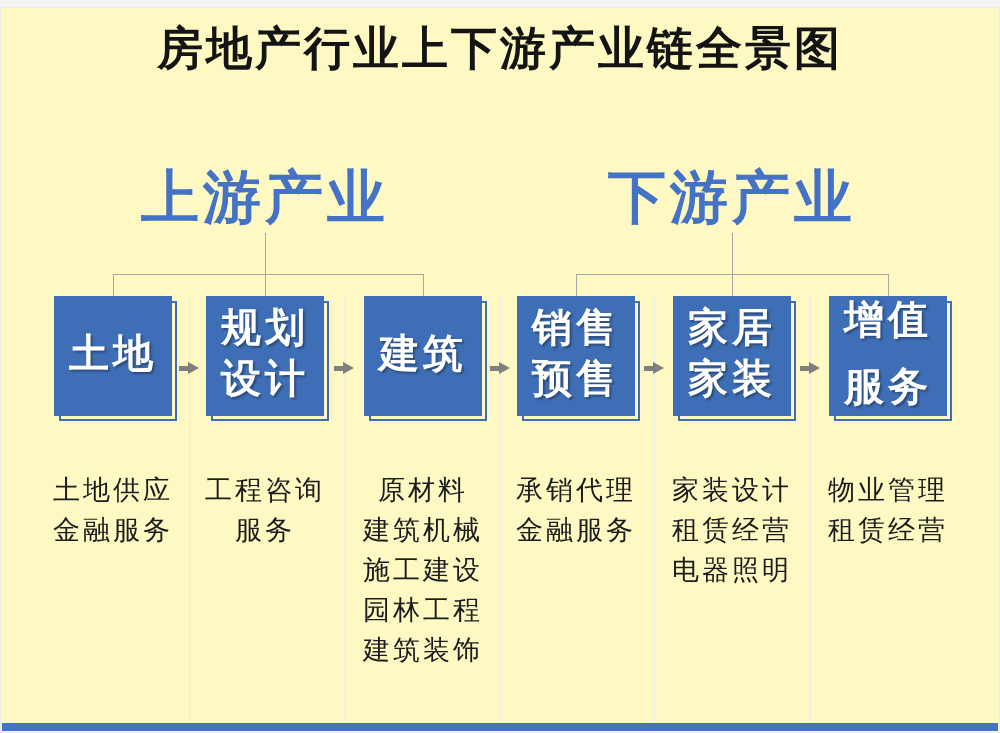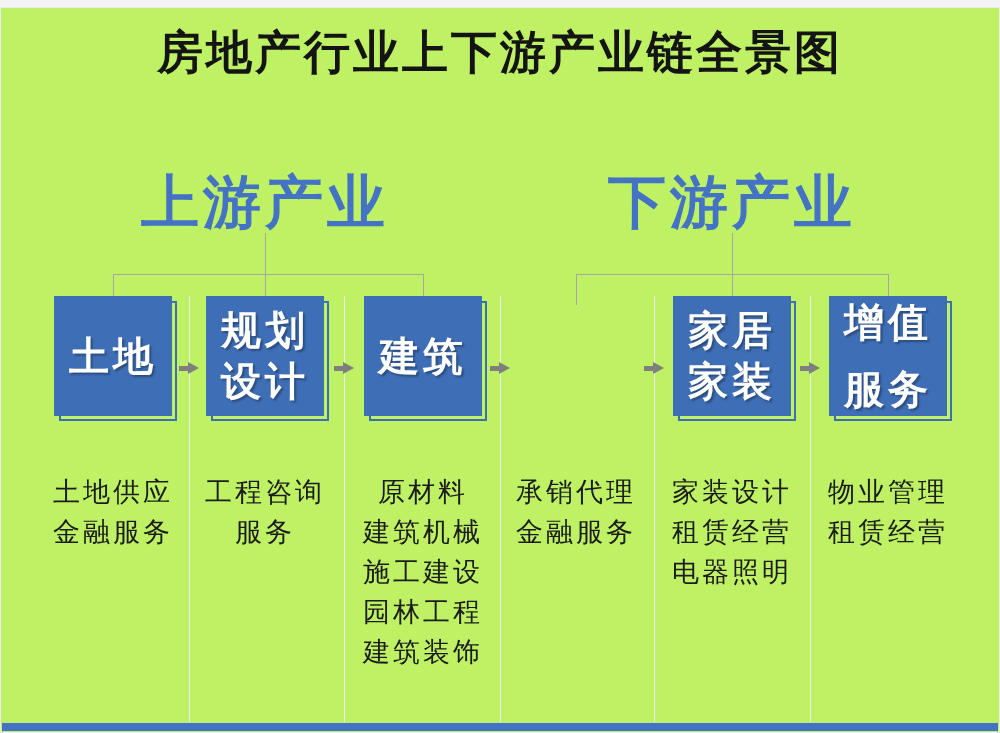--- a/index.html
+++ b/index.html
@@ -1,18 +1,18 @@
 <!DOCTYPE html>
 <html><head>
 <meta charset="utf-8">
 <style>
   html,body{margin:0;padding:0;background:#fff;}
   .page{
-    position:relative; width:1000px; height:733px; background:#bef264;
-    font-family:Liberation Sans, sans-serif;
+    position:relative; width:1000px; height:733px; background:#fef9c3;
+    font-family:Liberation Mono, monospace;
     overflow:hidden; z-index:0;
     box-shadow: inset 0 0 0 1px #ececec;
   }
   .top-strip{position:absolute;left:0;top:0;width:100%;height:7px;background:#f4f4f4;border-bottom:1px solid #ebebeb;}
   .title{
     position:absolute; left:0; top:22px; width:100%; text-align:center;
     font-size:46px; font-weight:bold; color:#141414; letter-spacing:3px; line-height:60px;
   }
   .group-header{
     position:absolute; top:174px; transform:translateX(-50%);
@@ -80,20 +80,24 @@
   <div class="stage-box" style="left:54px;">
     <span>土地</span>
   </div>
   <div class="stage-box" style="left:206px;">
     <span>规划</span>
     <span>设计</span>
   </div>
   <div class="stage-box" style="left:364px;">
     <span>建筑</span>
   </div>
+  <div class="stage-box" style="left:517px;">
+    <span>销售</span>
+    <span>预售</span>
+  </div>
   <div class="stage-box" style="left:673px;">
     <span>家居</span>
     <span>家装</span>
   </div>
   <div class="stage-box" style="left:829px;gap:16px;">
     <span>增值</span>
     <span>服务</span>
   </div>
 
   <div class="arrow" style="left:179px;"></div>

